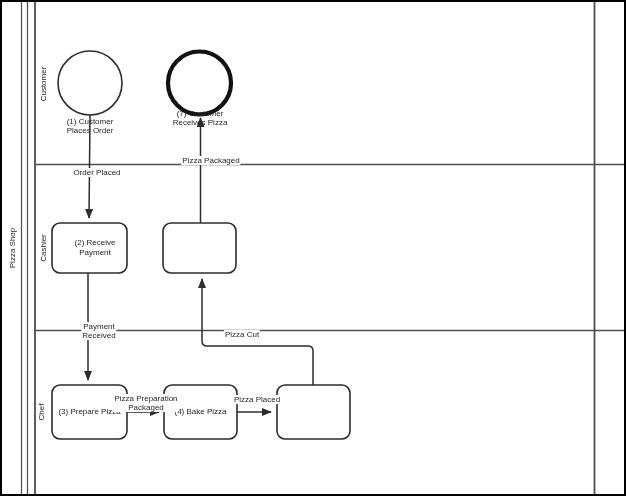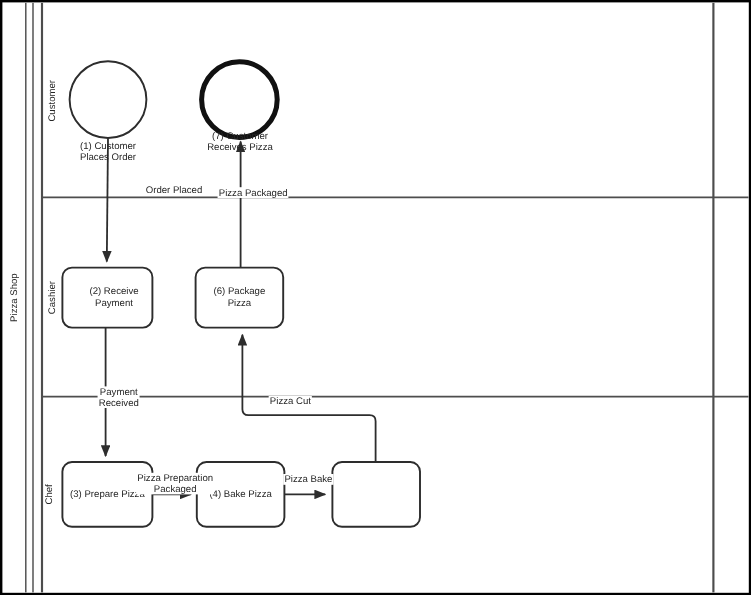--- a/index.html
+++ b/index.html
@@ -78,27 +78,25 @@
   <div class="rot-lbl" style="left:41px;top:246px;">Cashier</div>
   <div class="rot-lbl" style="left:39px;top:410px;">Chef</div>
 
   <div class="lbl" style="left:88px;top:91px;margin-top:24px;">(1) Customer
 Places Order</div>
   <div class="lbl" style="left:198px;top:107px;">(7) Customer
 Receives Pizza</div>
 
   <div class="node-lbl" style="left:50px;top:221px;width:86px;height:50px;">(2) Receive
 Payment</div>
-  <div class="node-lbl" style="left:161px;top:221px;width:73px;height:50px;">(6) Package
-Pizza</div>
   <div class="node-lbl" style="left:50px;top:383px;width:75px;height:54px;">(3) Prepare Pizza</div>
   <div class="node-lbl" style="left:162px;top:383px;width:73px;height:54px;">(4) Bake Pizza</div>
 
-  <div class="lbl edge-lbl" style="left:95px;top:152px;margin-left:48px;">Order Placed</div>
+  <div class="lbl edge-lbl" style="left:95px;top:166px;">Order Placed</div>
   <div class="lbl edge-lbl" style="left:209px;top:154px;">Pizza Packaged</div>
   <div class="lbl edge-lbl" style="left:97px;top:320px;">Payment
 Received</div>
   <div class="lbl edge-lbl" style="left:240px;top:328px;">Pizza Cut</div>
   <div class="lbl edge-lbl" style="left:144px;top:392px;">Pizza Preparation
 Packaged</div>
-  <div class="lbl edge-lbl" style="left:255px;top:393px;">Pizza Bake</div>
+  <div class="lbl edge-lbl" style="left:255px;top:393px;">Pizza Placed</div>
 
 </div>
 
 </body></html>

